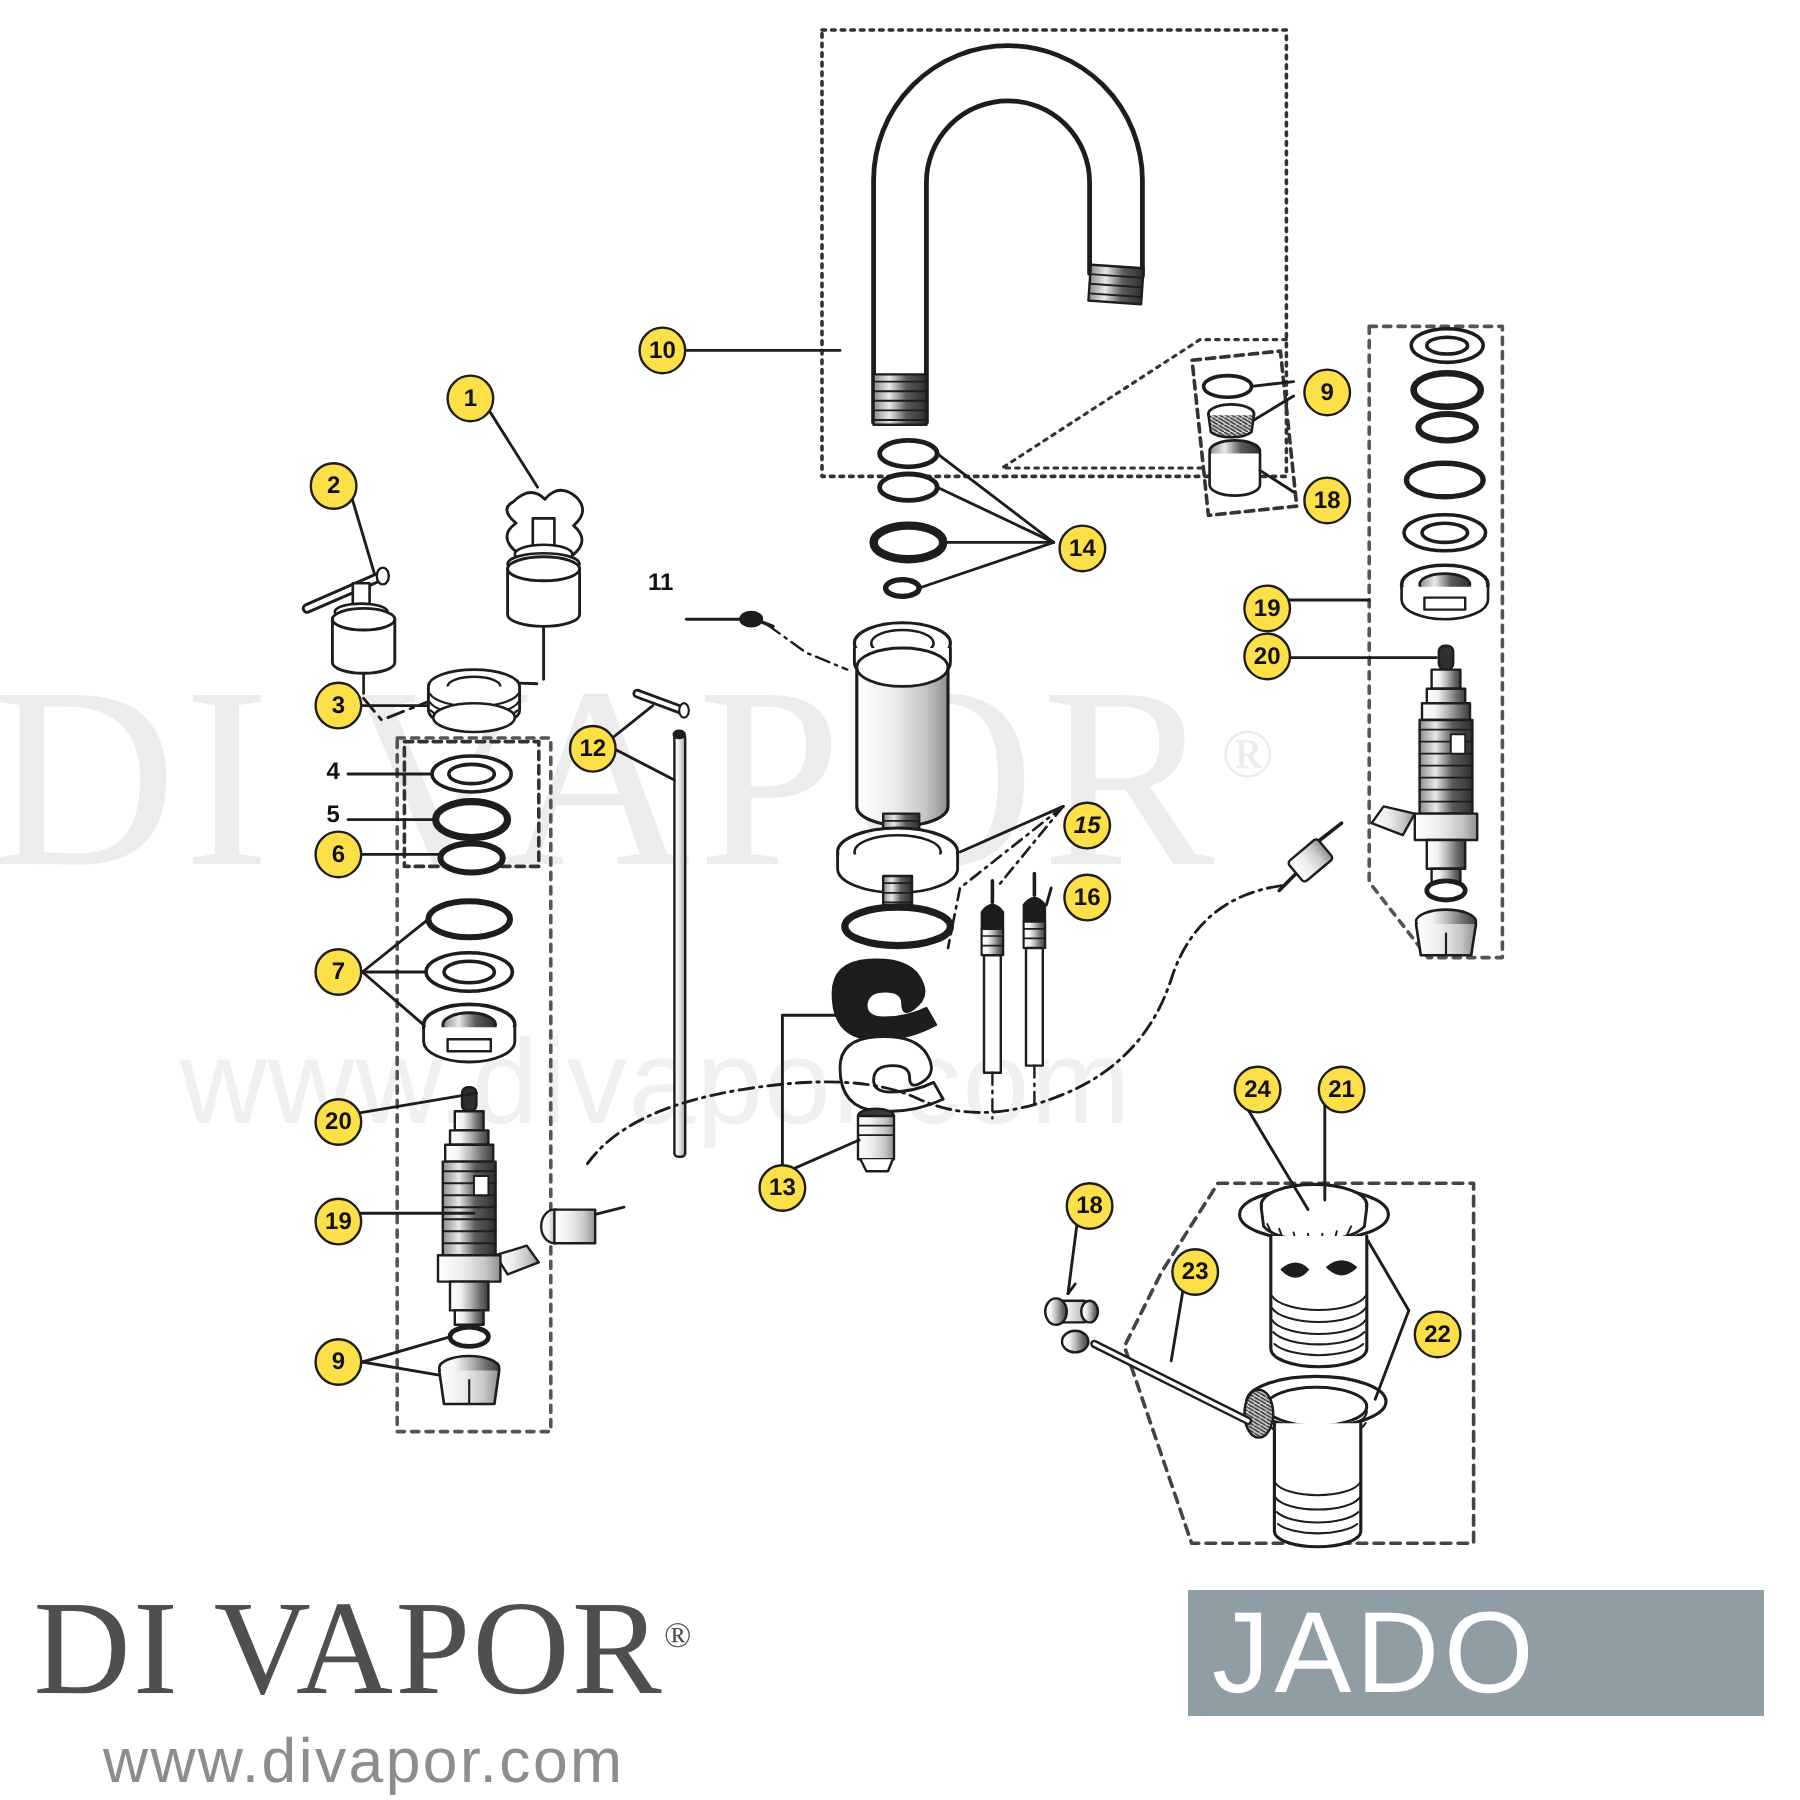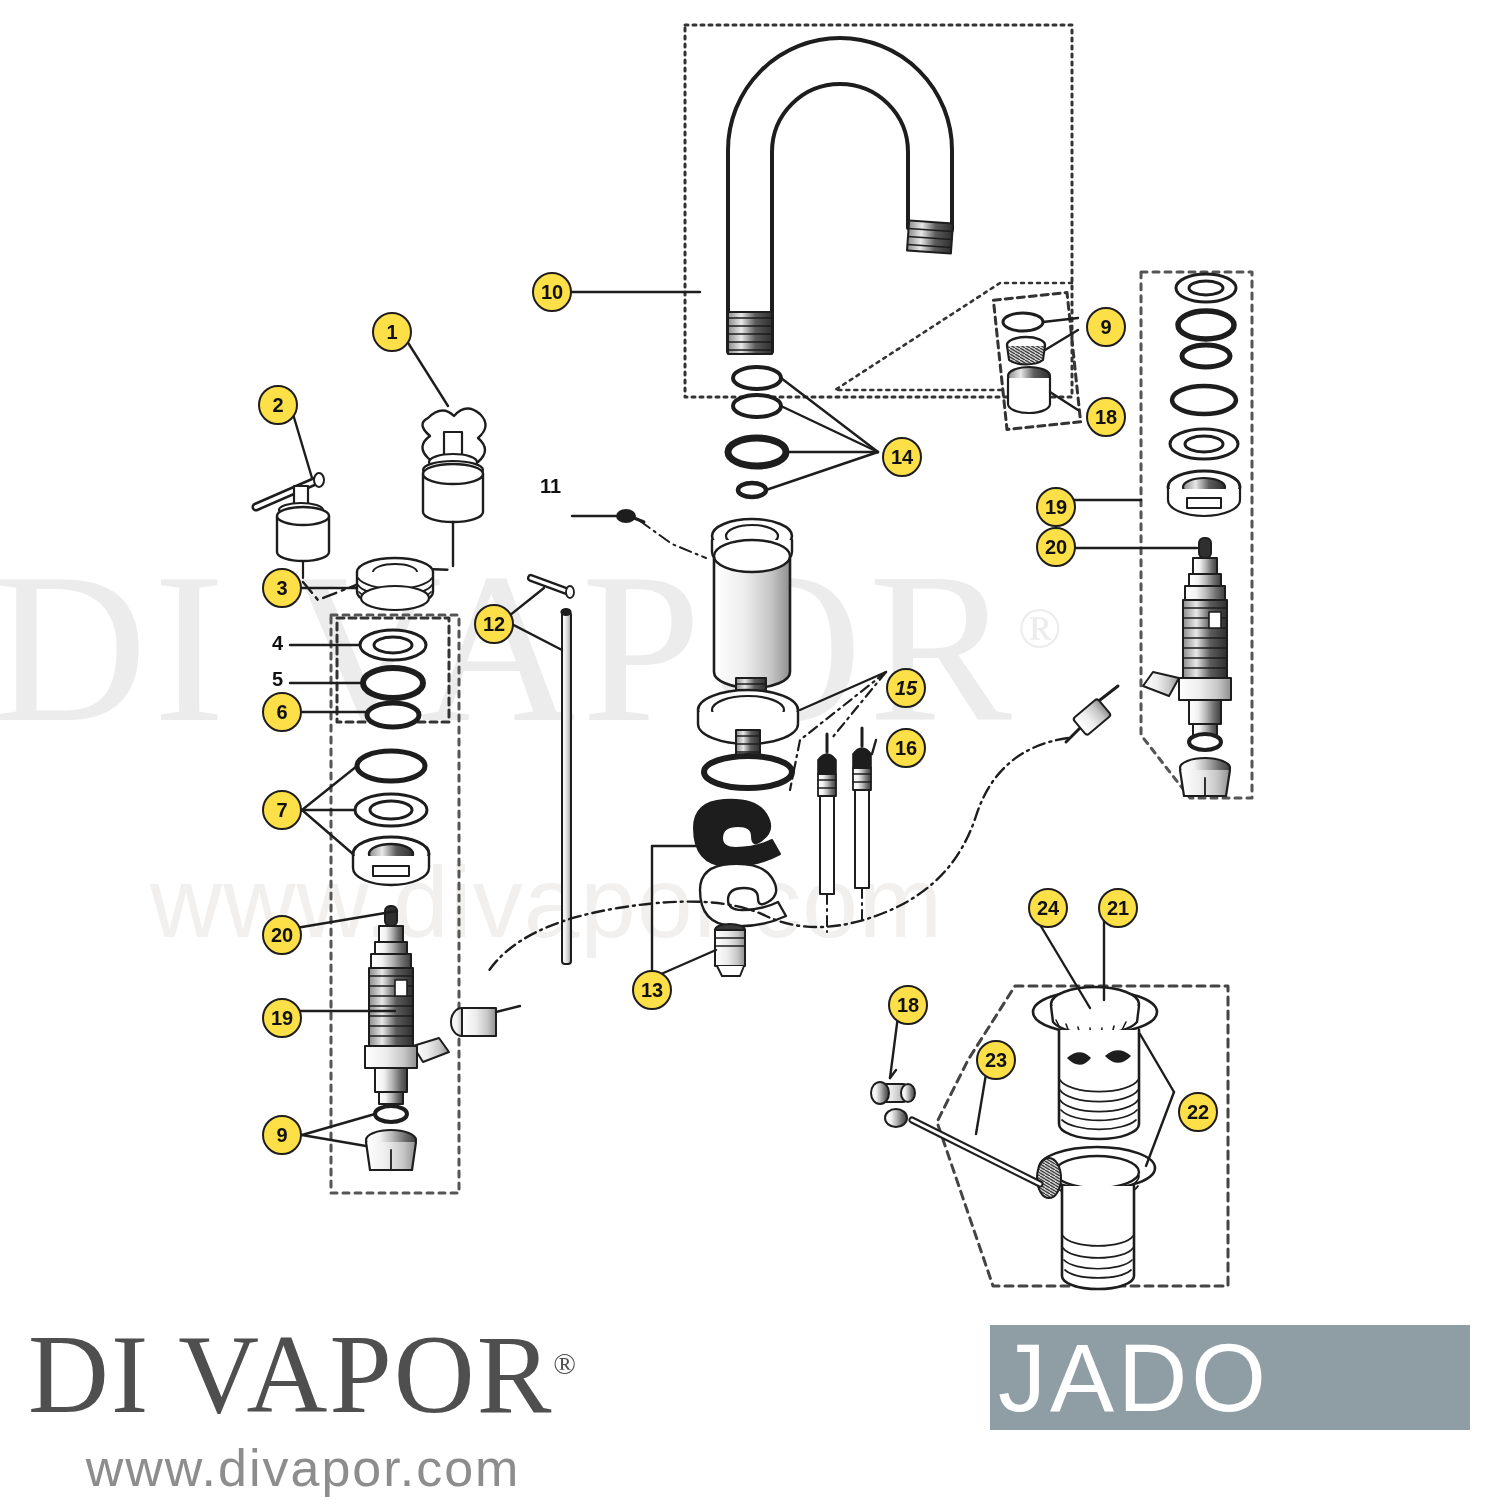--- a/index.html
+++ b/index.html
@@ -27,21 +27,21 @@
   .footer{position:absolute;left:0;top:1300px;width:1360px;height:200px;}
   .divapor{position:absolute;left:28px;top:18px;}
   .divapor .dv-name{font-family:"Liberation Serif",serif;font-size:112px;color:#4f4f4f;
         letter-spacing:2px;line-height:1;white-space:nowrap;}
   .divapor .dv-name sup{font-size:30px;vertical-align:super;}
   .divapor .dv-url{font-size:52px;color:#8d8d8d;letter-spacing:2px;text-align:center;
         margin-top:8px;font-family:"Liberation Sans",sans-serif;}
   .jado{position:absolute;left:990px;top:25px;width:480px;height:105px;
         background:#8f9da4;display:flex;align-items:center;}
   .jado span{font-family:"Liberation Sans",sans-serif;font-size:96px;color:#ffffff;
-        letter-spacing:4px;padding-left:8px;line-height:1;}
+        letter-spacing:4px;padding-left:20px;line-height:1;}
 </style>
 </head>
 <body>
 
 <div id="stage">
 
   <div class="wm wm-main">
     <span>DI VAPOR</span><sup>®</sup>
   </div>
   <div class="wm wm-url">www.divapor.com</div>

